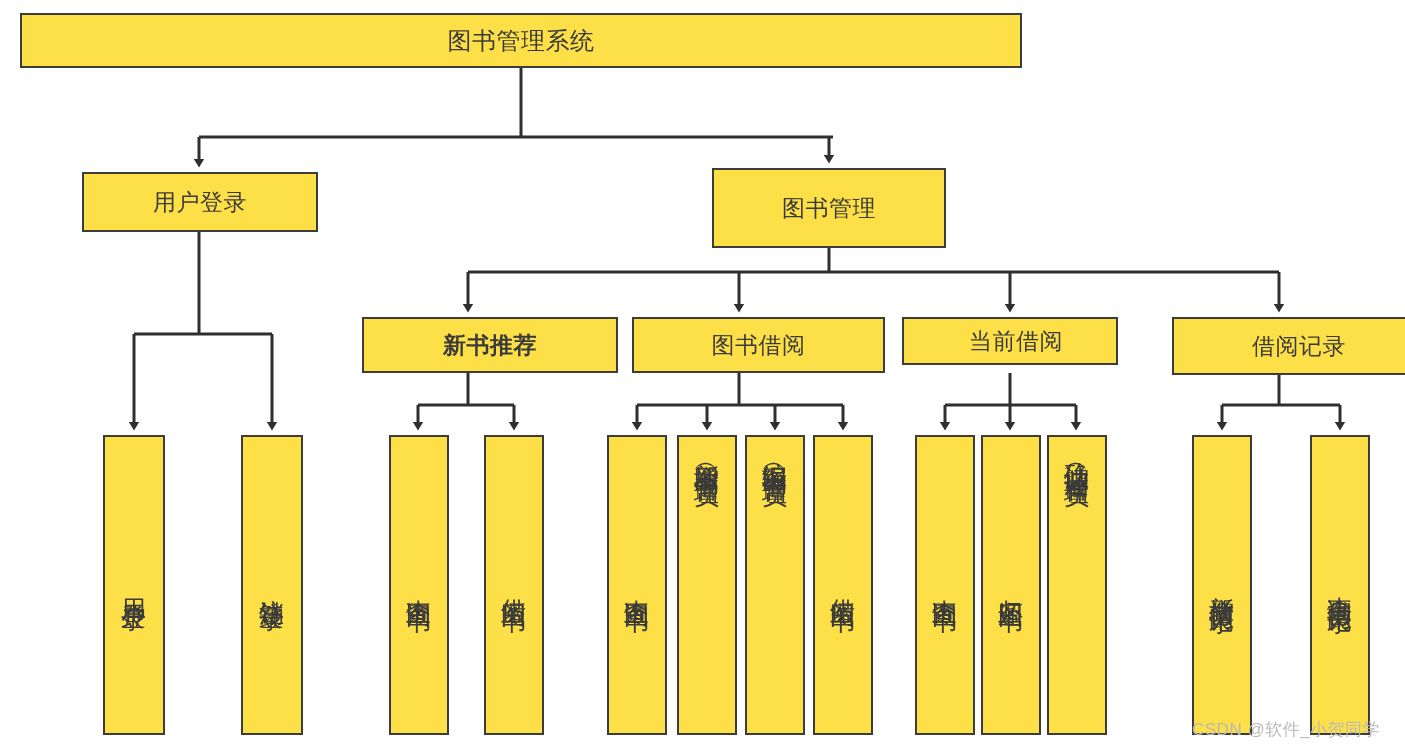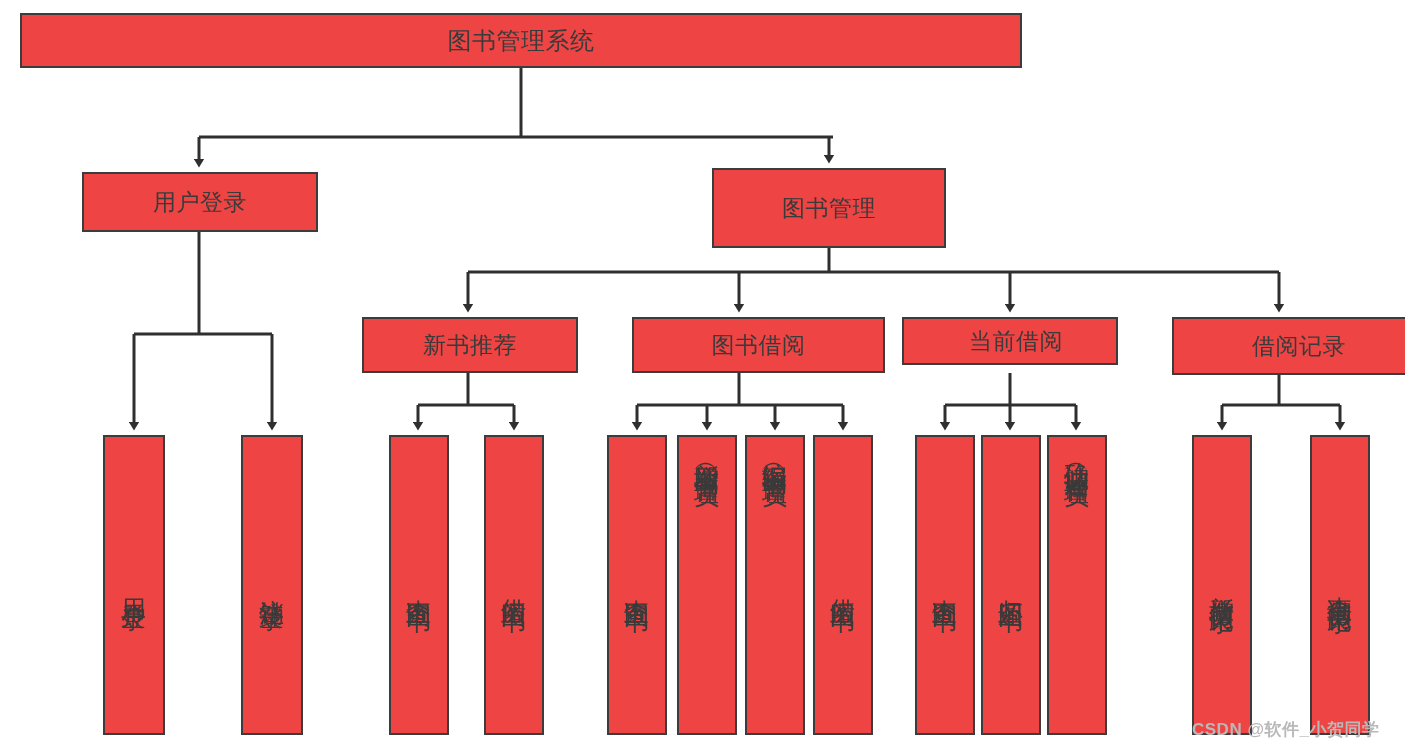--- a/index.html
+++ b/index.html
@@ -22,21 +22,21 @@
     position: absolute;
     left: 0;
     top: 0;
     width: 1405px;
     height: 747px;
     pointer-events: none;
   }
   .node {
     position: absolute;
     box-sizing: border-box;
-    background: #ef4444;
+    background: #fde047;
     border: 2px solid #3c3c3c;
     display: flex;
     align-items: center;
     justify-content: center;
     color: #3a3a3a;
   }
   .node .label {
     display: block;
     text-align: center;
     line-height: 1.08;
@@ -65,21 +65,20 @@
   .node.v.centered {
     align-items: center;
     padding-top: 0;
   }
   .watermark {
     position: absolute;
     color: #b9b9b9;
     font-size: 17px;
     letter-spacing: 0.5px;
     white-space: nowrap;
-    font-weight: bold;
   }
 </style>
 </head>
 <body>
 
 <div id="canvas">
 
   <svg id="edges" viewBox="0 0 1405 747" xmlns="http://www.w3.org/2000/svg">
     <defs>
       <marker id="arr" markerWidth="9" markerHeight="11" refX="1.5" refY="5.5" orient="auto" markerUnits="userSpaceOnUse">
@@ -134,21 +133,21 @@
     <span class="label">图书管理系统</span>
   </div>
 
   <div class="node h" style="left:82px; top:172px; width:236px; height:60px;">
     <span class="label">用户登录</span>
   </div>
   <div class="node h" style="left:712px; top:168px; width:234px; height:80px;">
     <span class="label">图书管理</span>
   </div>
 
-  <div class="node h" style="left:362px; top:317px; width:216px; height:56px;">
+  <div class="node h" style="left:362px; top:317px; width:256px; height:56px;font-weight:bold;">
     <span class="label">新书推荐</span>
   </div>
   <div class="node h" style="left:632px; top:317px; width:253px; height:56px;">
     <span class="label">图书借阅</span>
   </div>
   <div class="node h" style="left:902px; top:317px; width:216px; height:48px;padding-left:12px;">
     <span class="label">当前借阅</span>
   </div>
   <div class="node h" style="left:1172px; top:317px; width:254px; height:58px;">
     <span class="label">借阅记录</span>

